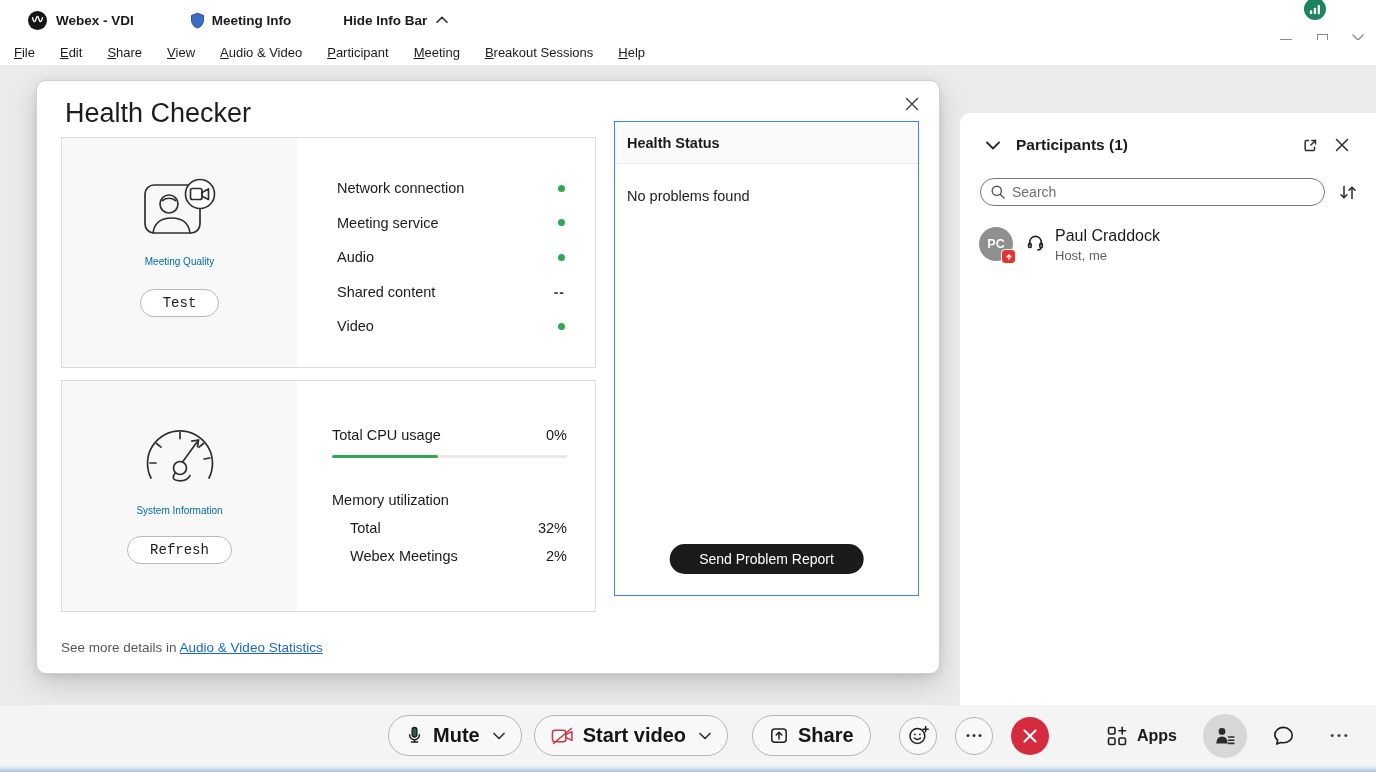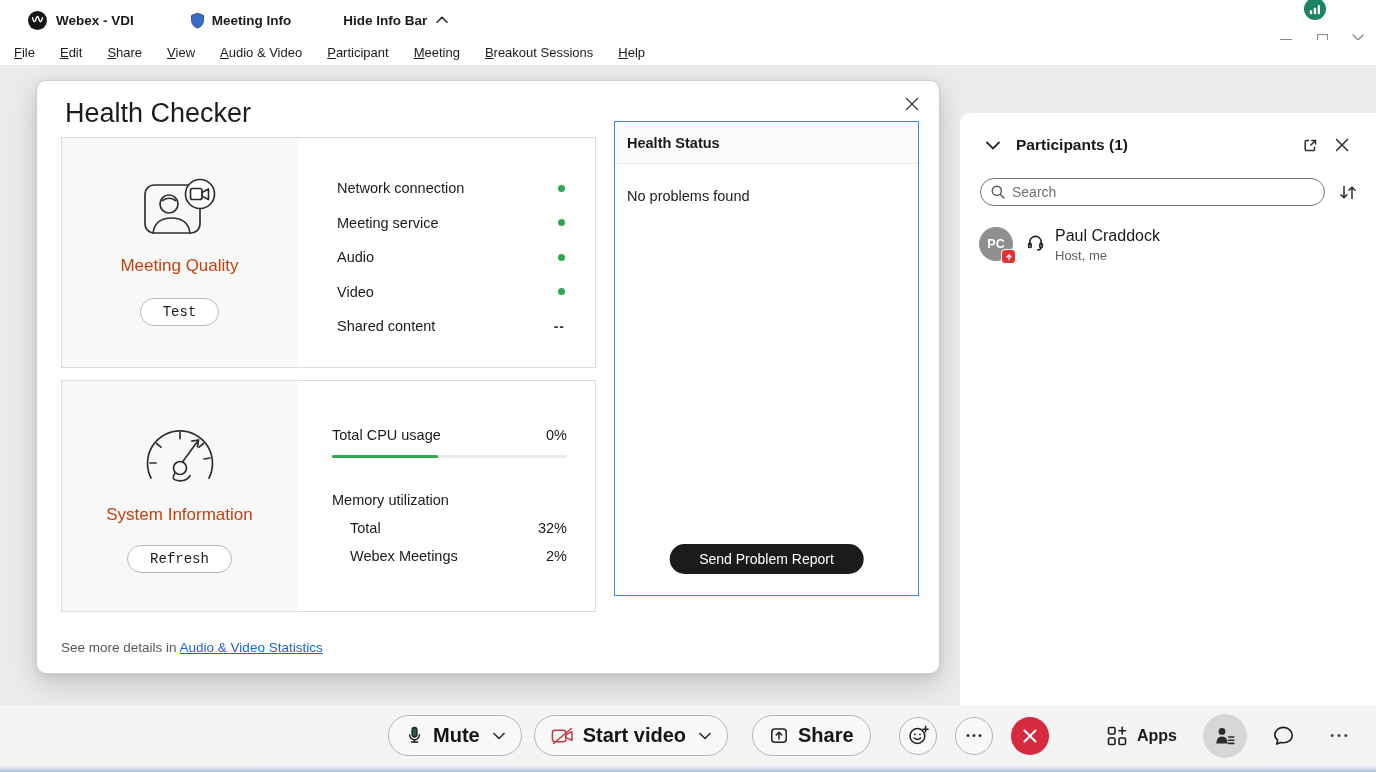--- a/index.html
+++ b/index.html
@@ -32,21 +32,21 @@
 
   
   .dialog { position:absolute; left:36px; top:80px; width:904px; height:594px; background:#fff; border:1px solid #cfcfcf; border-radius:10px; box-shadow:0 10px 28px rgba(0,0,0,.16), 0 2px 8px rgba(0,0,0,.08); }
   .dialog-title { position:absolute; left:28px; top:17px; font-size:27px; color:#1c1c1c; }
   .dialog-close { position:absolute; right:14px; top:10px; width:26px; height:26px; display:flex; align-items:center; justify-content:center; cursor:default; }
 
   .card { position:absolute; left:24px; width:535px; border:1px solid #dcdcdc; display:flex; background:#fff; }
   .card1 { top:56px; height:231px; }
   .card2 { top:299px; height:232px; }
   .card-left { width:235px; background:#f8f8f8; display:flex; flex-direction:column; align-items:center; }
-  .card-left .label { font-size:17px; color:#c2410c; }
+  .card-left .label { font-size:10px; color:#0369a1; }
   .pill-btn { border:1px solid #b9b9b9; background:#fff; border-radius:16px; font-size:14px; padding:5px 22px; font-family:Liberation Mono, monospace; color:#1a1a1a; cursor:default; }
   .card1 .icon-wrap { margin-top:38px; }
   .card1 .label { margin-top:16px; }
   .card1 .pill-btn { margin-top:22px; }
   .card2 .icon-wrap { margin-top:36px; }
   .card2 .label { margin-top:16px; }
   .card2 .pill-btn { margin-top:20px; }
 
   .card-right { flex:1; }
   .status-list { padding:33px 30px 0 40px; }
@@ -210,26 +210,26 @@
         </div>
         <div class="status-row">
           <span>Meeting service</span>
           <span class="status-dot"></span>
         </div>
         <div class="status-row">
           <span>Audio</span>
           <span class="status-dot"></span>
         </div>
         <div class="status-row">
+          <span>Shared content</span>
+          <span class="status-dashes">--</span>
+        </div>
+        <div class="status-row">
           <span>Video</span>
           <span class="status-dot"></span>
-        </div>
-        <div class="status-row">
-          <span>Shared content</span>
-          <span class="status-dashes">--</span>
         </div>
       </div>
     </div>
   </div>
 
   <div class="card card2">
     <div class="card-left">
       <span class="icon-wrap">
         <svg width="86" height="72" viewBox="0 0 86 72" fill="none" stroke="#2f2f2f" stroke-width="1.7" stroke-linecap="round" stroke-linejoin="round">
           <path d="M14 61 A32.5 32.5 0 1 1 72 61"></path>

